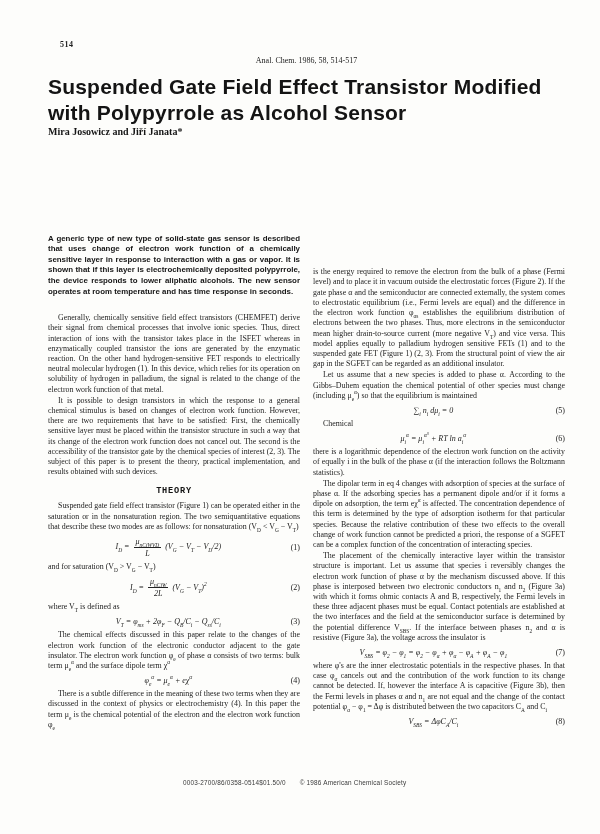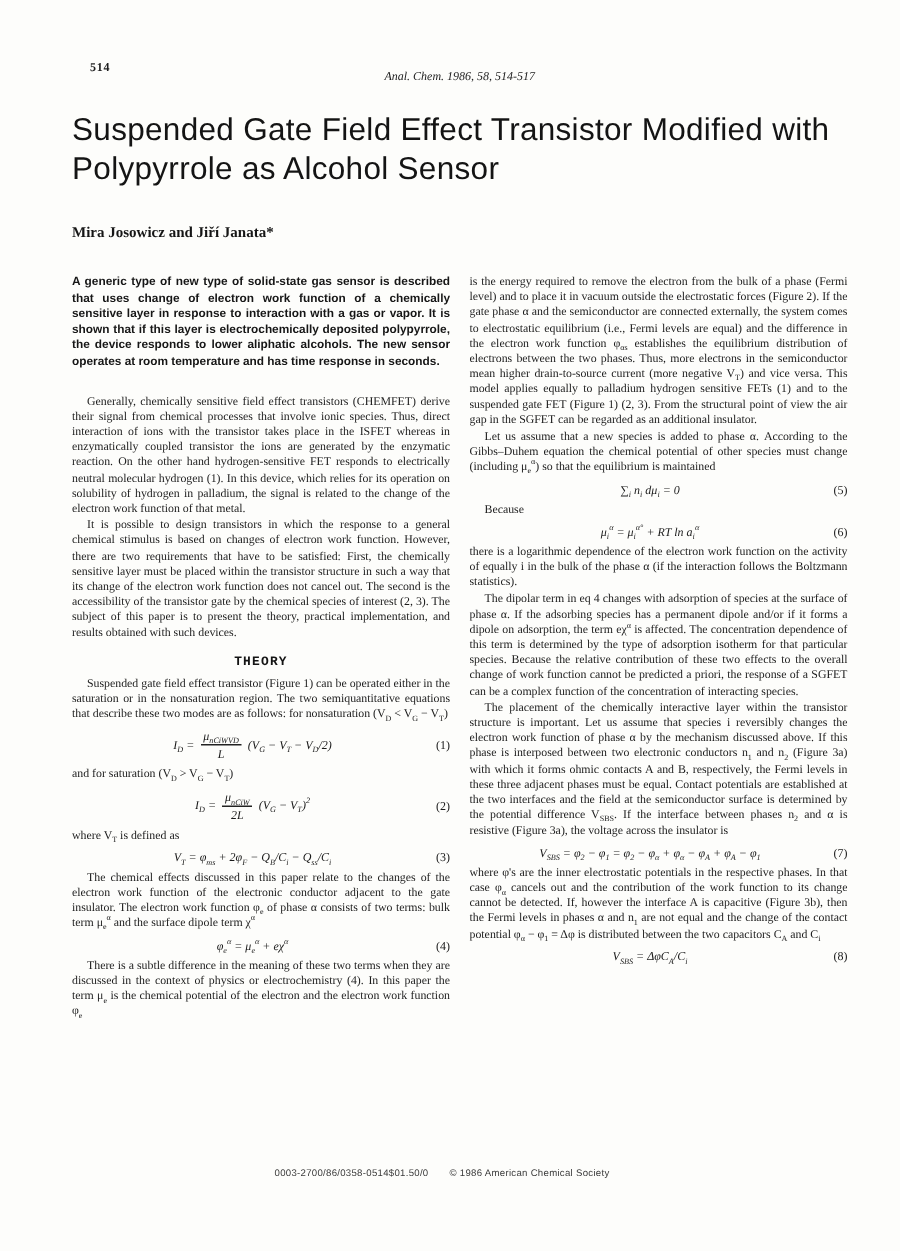--- a/index.html
+++ b/index.html
@@ -6,32 +6,32 @@
   body{
     width:600px;height:834px;overflow:hidden;
     background:#fdfdfb;color:#1e1e1e;
     font-family:"Liberation Serif", serif;
     -webkit-font-smoothing:antialiased;
   }
   .page{position:relative;width:600px;height:834px;box-sizing:border-box;padding:40px 35px 0 48px;}
   
   .hdr{position:relative;height:12px;font-size:8px;}
   .hdr .pageno{position:absolute;left:12px;top:0;font-weight:bold;letter-spacing:.5px;}
-  .hdr .cite{position:absolute;left:50%;transform:translateX(-50%);top:6px;font-style:italic;white-space:nowrap;color:#222;}
+  .hdr .cite{position:absolute;left:50%;transform:translateX(-50%);top:16px;white-space:nowrap;color:#222;}
   
   .title{
     margin-top:22px;max-width:505px;
     font-family:"Liberation Sans", sans-serif;
-    font-size:21px;line-height:26px;font-weight:normal;color:#141414;
+    font-size:21px;line-height:26px;font-weight:bold;color:#141414;
     letter-spacing:.2px;
   }
-  .authors{margin-top:24px;font-size:10px;font-weight:bold;color:#161616;}
+  .authors{font-size:10px;font-weight:bold;color:#161616;}
   .affil{margin-top:7px;font-size:9px;font-style:italic;color:#222;}
   
-  .cols{display:flex;gap:13px;margin-top:22px;height:586px;overflow:hidden;}
+  .cols{display:flex;gap:13px;margin-top:7px;height:586px;overflow:hidden;align-items:flex-end;}
   .col{width:252px;overflow:hidden;}
   .abstract{
     font-family:"Liberation Sans", sans-serif;font-weight:bold;
     font-size:7.9px;line-height:10.6px;text-align:justify;color:#161616;
     margin:0 0 16px 0;
   }
   p.body{font-size:7.9px;line-height:10.2px;text-align:justify;margin:0;color:#1c1c1c;}
   p.body.indent{text-indent:10px;}
   p.body + p.body{margin-top:1px;}
   .sec-head{
@@ -118,21 +118,21 @@
 
     <div class="col">
       <p class="body">is the energy required to remove the electron from the bulk of a phase (Fermi level) and to place it in vacuum outside the electrostatic forces (Figure 2). If the gate phase α and the semiconductor are connected externally, the system comes to electrostatic equilibrium (i.e., Fermi levels are equal) and the difference in the electron work function φ<sub>αs</sub> establishes the equilibrium distribution of electrons between the two phases. Thus, more electrons in the semiconductor mean higher drain-to-source current (more negative V<sub>T</sub>) and vice versa. This model applies equally to palladium hydrogen sensitive FETs (1) and to the suspended gate FET (Figure 1) (2, 3). From the structural point of view the air gap in the SGFET can be regarded as an additional insulator.</p>
       <p class="body indent">Let us assume that a new species is added to phase α. According to the Gibbs–Duhem equation the chemical potential of other species must change (including μ<sub>e</sub><sup>α</sup>) so that the equilibrium is maintained</p>
 
       <div class="eq">
         <span class="eq-body">∑<sub>i</sub> n<sub>i</sub> dμ<sub>i</sub> = 0</span>
         <span class="eq-label">(5)</span>
       </div>
 
-      <p class="body indent">Because</p>
+      <p class="body indent">Chemical</p>
 
       <div class="eq">
         <span class="eq-body">μ<sub>i</sub><sup>α</sup> = μ<sub>i</sub><sup>α°</sup> + RT ln a<sub>i</sub><sup>α</sup></span>
         <span class="eq-label">(6)</span>
       </div>
 
       <p class="body">there is a logarithmic dependence of the electron work function on the activity of equally i in the bulk of the phase α (if the interaction follows the Boltzmann statistics).</p>
       <p class="body indent">The dipolar term in eq 4 changes with adsorption of species at the surface of phase α. If the adsorbing species has a permanent dipole and/or if it forms a dipole on adsorption, the term eχ<sup>α</sup> is affected. The concentration dependence of this term is determined by the type of adsorption isotherm for that particular species. Because the relative contribution of these two effects to the overall change of work function cannot be predicted a priori, the response of a SGFET can be a complex function of the concentration of interacting species.</p>
       <p class="body indent">The placement of the chemically interactive layer within the transistor structure is important. Let us assume that species i reversibly changes the electron work function of phase α by the mechanism discussed above. If this phase is interposed between two electronic conductors n<sub>1</sub> and n<sub>2</sub> (Figure 3a) with which it forms ohmic contacts A and B, respectively, the Fermi levels in these three adjacent phases must be equal. Contact potentials are established at the two interfaces and the field at the semiconductor surface is determined by the potential difference V<sub>SBS</sub>. If the interface between phases n<sub>2</sub> and α is resistive (Figure 3a), the voltage across the insulator is</p>
 

